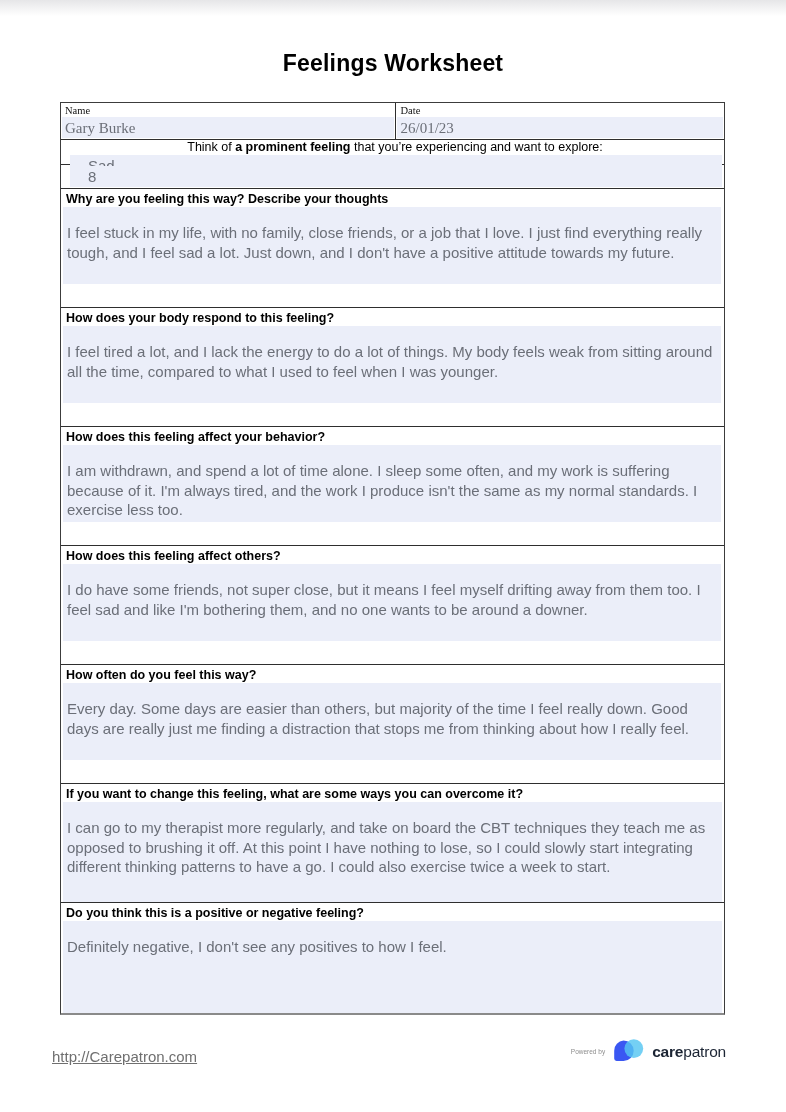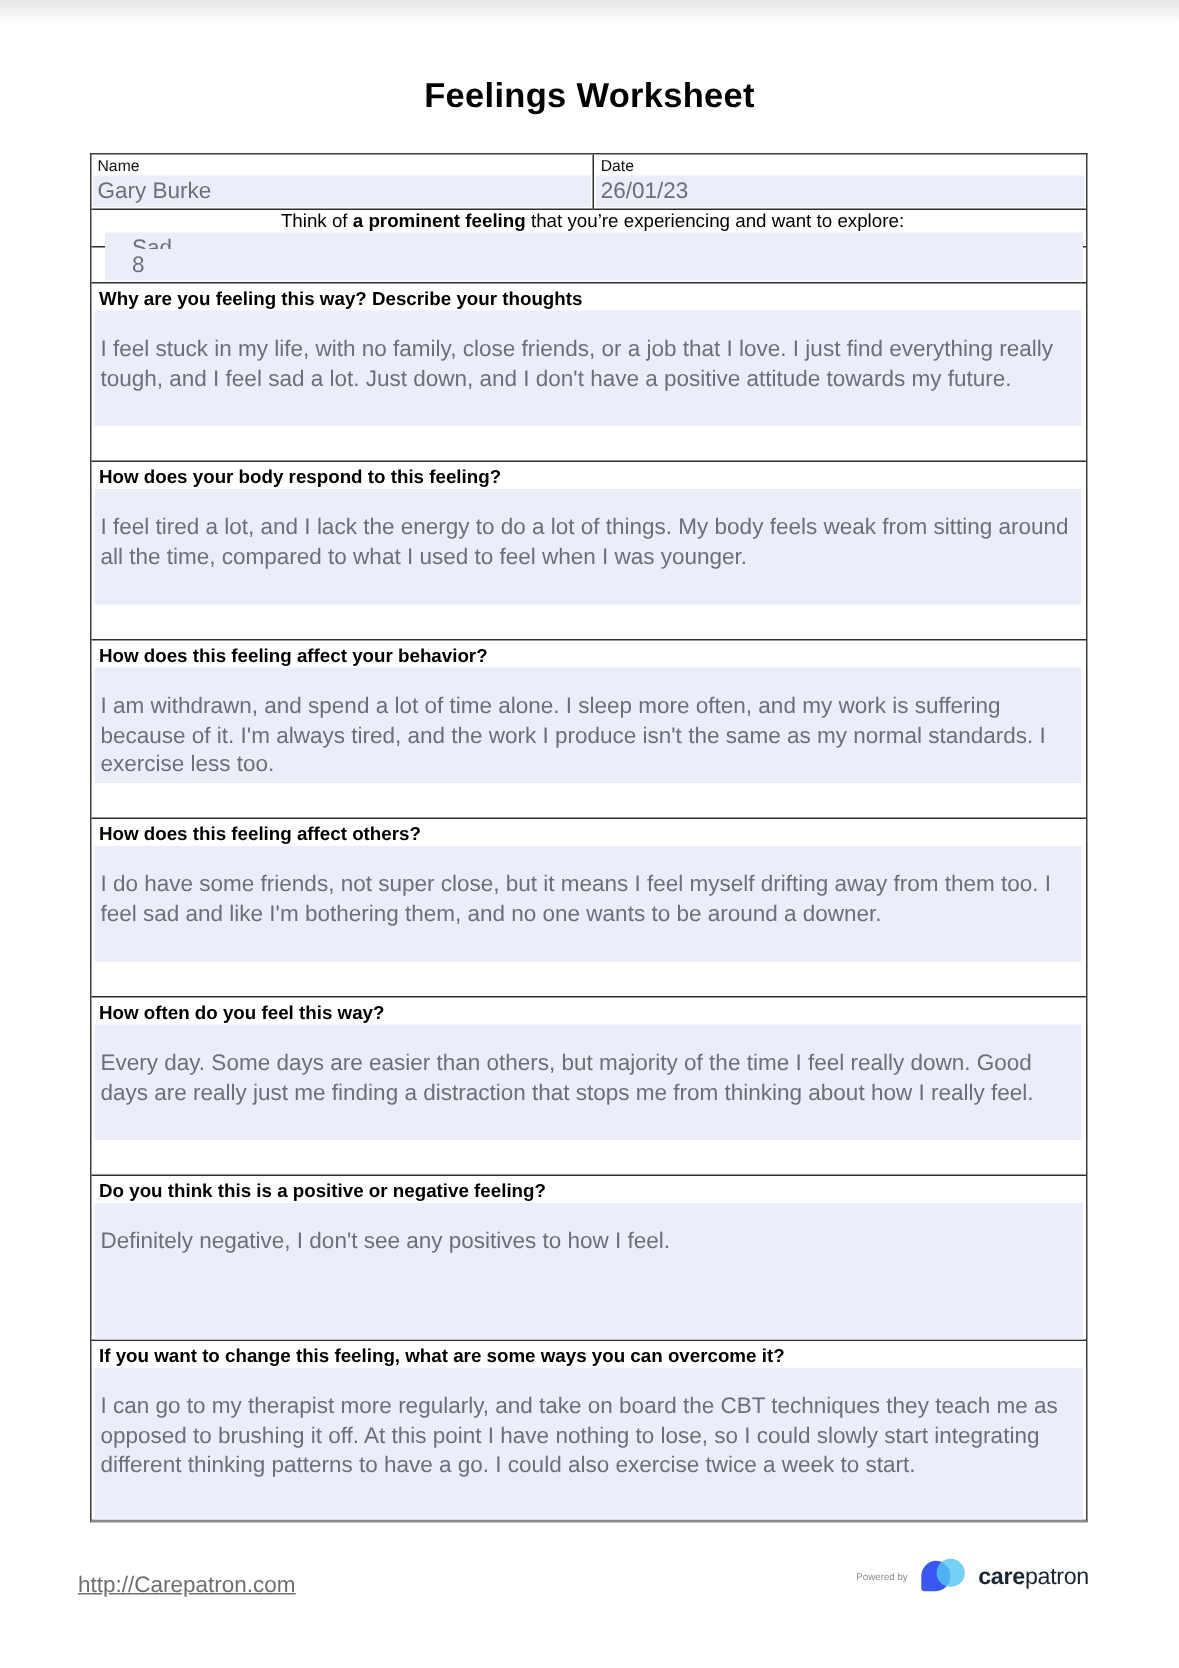--- a/index.html
+++ b/index.html
@@ -28,21 +28,21 @@
     width: 665px;
     border: 1.5px solid #3c3c3c;
     border-bottom: 2px solid #8a8a8a;
     background:#fff;
   }
   .row { border-bottom: 1.5px solid #2e2e2e; }
   .row:last-child { border-bottom: none; }
 
   
   .row-namedate { height: 37px; display:flex; }
-  .nd-cell { display:flex; flex-direction:column; height:100%; }
+  .nd-cell { display:flex; flex-direction:column; height:100%;font-family:Liberation Serif, serif; }
   .nd-cell.name { width: 50.6%; border-right: 1.5px solid #2e2e2e; }
   .nd-cell.date { flex:1; }
   .nd-label { font-size: 10.5px; padding: 2px 0 0 4px; height: 14px; color:#111; }
   .nd-value {
     flex:1; background: #ebeef9; margin: 0 1px 1px 1px;
     font-size: 15px; color:#6b6f78; padding-left: 3px;
     display:flex; align-items:center; line-height: 16px;
   }
 
   
@@ -115,41 +115,41 @@
     <div class="answer">I feel stuck in my life, with no family, close friends, or a job that I love. I just find everything really tough, and I feel sad a lot. Just down, and I don't have a positive attitude towards my future.</div>
   </div>
 
   <div class="row section s-std">
     <div class="q-label">How does your body respond to this feeling?</div>
     <div class="answer">I feel tired a lot, and I lack the energy to do a lot of things. My body feels weak from sitting around all the time, compared to what I used to feel when I was younger.</div>
   </div>
 
   <div class="row section s-std">
     <div class="q-label">How does this feeling affect your behavior?</div>
-    <div class="answer">I am withdrawn, and spend a lot of time alone. I sleep more often, and my work is suffering because of it. I'm always tired, and the work I produce isn't the same as my normal standards. I exercise less too.</div>
+    <div class="answer">I am withdrawn, and spend a lot of time alone. I sleep some often, and my work is suffering because of it. I'm always tired, and the work I produce isn't the same as my normal standards. I exercise less too.</div>
   </div>
 
   <div class="row section s-std">
     <div class="q-label">How does this feeling affect others?</div>
     <div class="answer">I do have some friends, not super close, but it means I feel myself drifting away from them too. I feel sad and like I'm bothering them, and no one wants to be around a downer.</div>
   </div>
 
   <div class="row section s-std">
     <div class="q-label">How often do you feel this way?</div>
     <div class="answer">Every day. Some days are easier than others, but majority of the time I feel really down. Good days are really just me finding a distraction that stops me from thinking about how I really feel.</div>
   </div>
 
+  <div class="row section s-std flush">
+    <div class="q-label">If you want to change this feeling, what are some ways you can overcome it?</div>
+    <div class="answer">I can go to my therapist more regularly, and take on board the CBT techniques they teach me as opposed to brushing it off. At this point I have nothing to lose, so I could slowly start integrating different thinking patterns to have a go. I could also exercise twice a week to start.</div>
+  </div>
+
   <div class="row section s-short flush">
     <div class="q-label">Do you think this is a positive or negative feeling?</div>
     <div class="answer">Definitely negative, I don't see any positives to how I feel.</div>
-  </div>
-
-  <div class="row section s-std flush">
-    <div class="q-label">If you want to change this feeling, what are some ways you can overcome it?</div>
-    <div class="answer">I can go to my therapist more regularly, and take on board the CBT techniques they teach me as opposed to brushing it off. At this point I have nothing to lose, so I could slowly start integrating different thinking patterns to have a go. I could also exercise twice a week to start.</div>
   </div>
 
 </div>
 
 <div class="footer">
   <a class="site-link">http://Carepatron.com</a>
   <div class="brand">
     <span class="powered">Powered by</span>
     <svg class="logo-mark" viewBox="0 0 33 27" xmlns="http://www.w3.org/2000/svg">
       <path d="M11.5 2.5 A 10.2 10.2 0 1 1 11.5 22.9 L 4.6 22.9 A 2.4 2.4 0 0 1 2.2 20.5 L 2.2 12.7 A 10.2 10.2 0 0 1 11.5 2.5 Z" fill="#3a57f2"></path>

